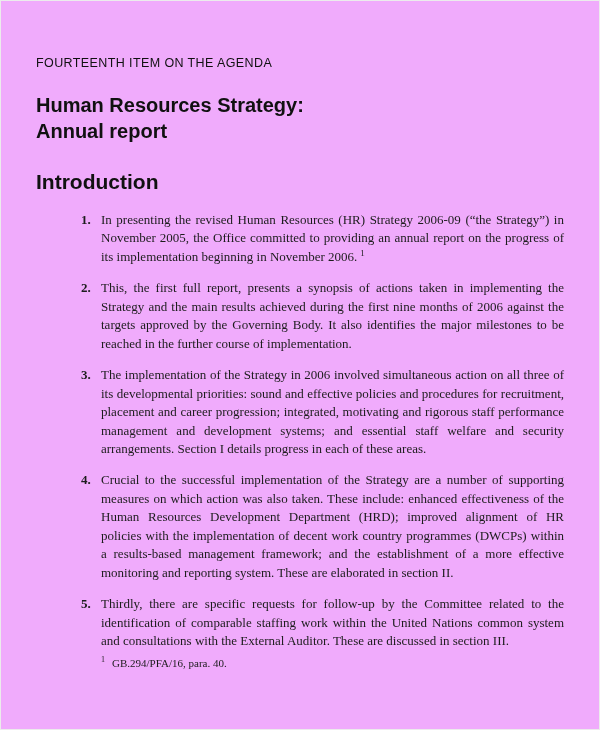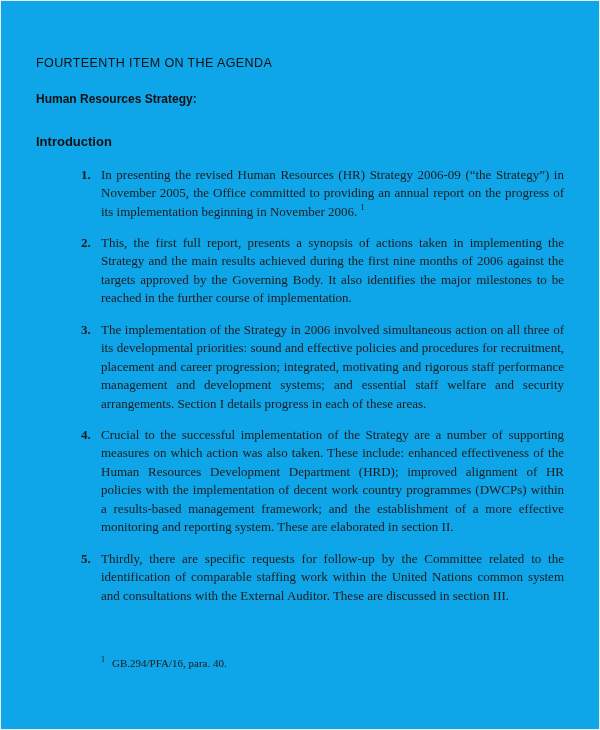--- a/index.html
+++ b/index.html
@@ -6,45 +6,45 @@
   html, body { background: #f6f6f6; }
   body {
     width: 600px;
     height: 730px;
     font-family: "Liberation Serif", serif;
   }
   .page {
     position: relative;
     width: 600px;
     height: 730px;
-    background: #0ea5e9;
+    background: #f0abfc;
     border: 1px solid #ececec;
     padding: 55px 35px 0 35px;
     color: #1a1a1a;
     overflow: hidden;
   }
   .agenda-header {
     font-family: "Liberation Sans", sans-serif;
     font-size: 12.5px;
     font-weight: normal;
     letter-spacing: 0.4px;
     color: #111;
     margin-bottom: 22px;
   }
   .doc-title {
     font-family: "Liberation Sans", sans-serif;
-    font-size: 12px;
+    font-size: 20px;
     font-weight: bold;
     line-height: 1.3;
     color: #111;
     margin-bottom: 26px;
   }
   .section-heading {
     font-family: "Liberation Sans", sans-serif;
-    font-size: 13px;
+    font-size: 21px;
     font-weight: bold;
     color: #111;
     margin: 26px 0 17px 0;
   }
   .para {
     position: relative;
     margin: 0 0 13px 65px;
     font-size: 13px;
     line-height: 1.42;
     text-align: justify;
@@ -79,20 +79,21 @@
 </style>
 </head>
 <body>
 
 <div class="page">
 
   <div class="agenda-header">FOURTEENTH ITEM ON THE AGENDA</div>
 
   <h1 class="doc-title">
     <span>Human Resources Strategy:</span><br>
+    <span>Annual report</span>
   </h1>
 
   <h2 class="section-heading">Introduction</h2>
 
   <div class="para">
     <span class="num">1.</span><span class="para-text">In presenting the revised Human Resources (HR) Strategy 2006-09 (“the Strategy”) in November 2005, the Office committed to providing an annual report on the progress of its implementation beginning in November 2006.</span><sup class="fn-ref">1</sup>
   </div>
 
   <div class="para">
     <span class="num">2.</span><span class="para-text">This, the first full report, presents a synopsis of actions taken in implementing the Strategy and the main results achieved during the first nine months of 2006 against the targets approved by the Governing Body. It also identifies the major milestones to be reached in the further course of implementation.</span>

